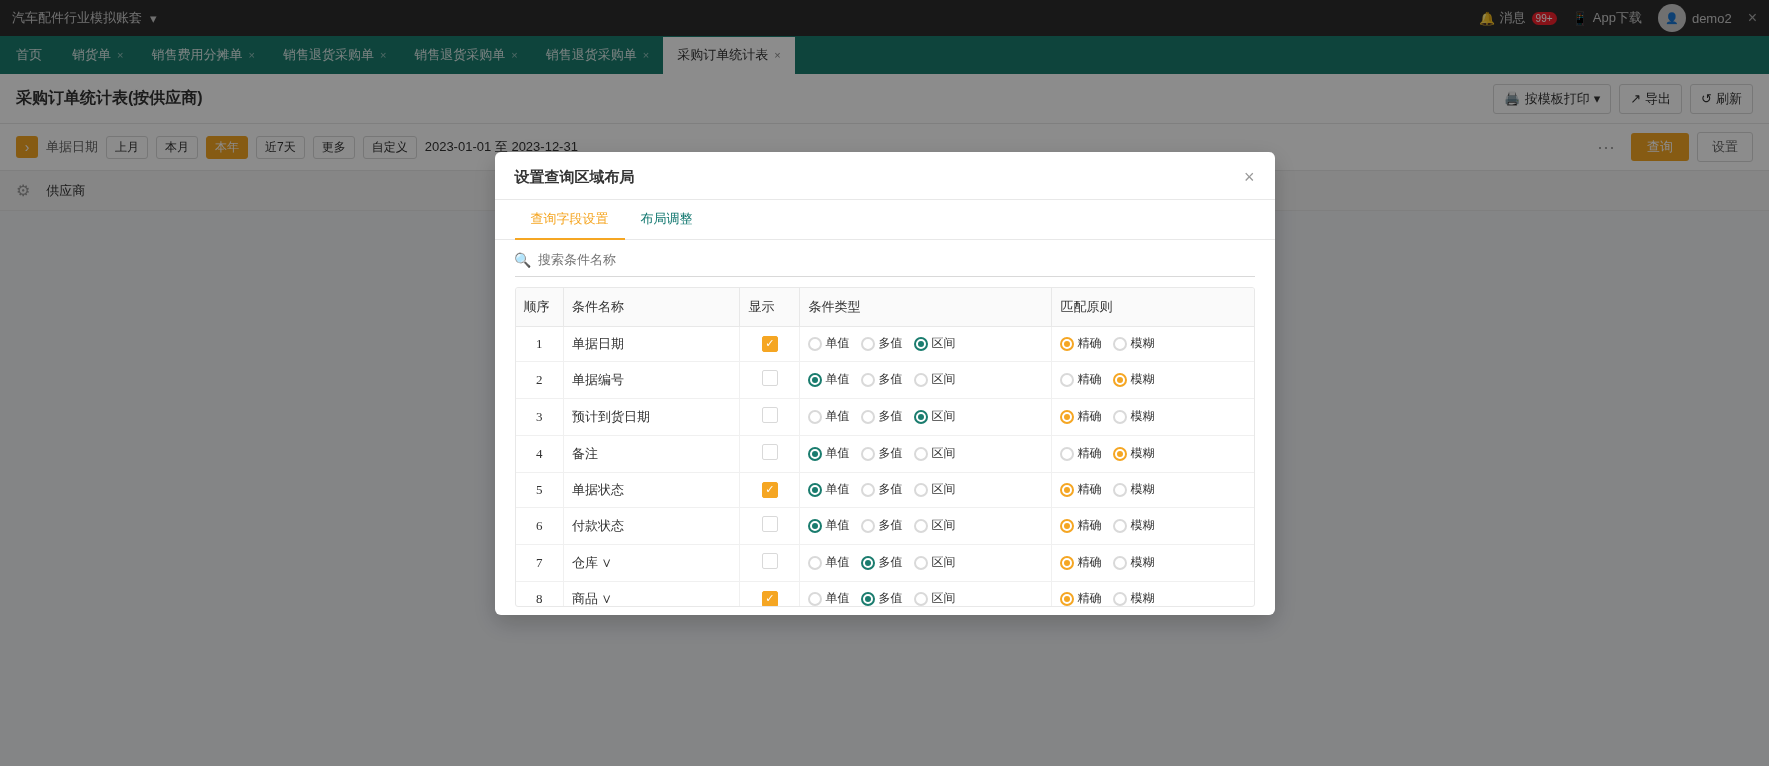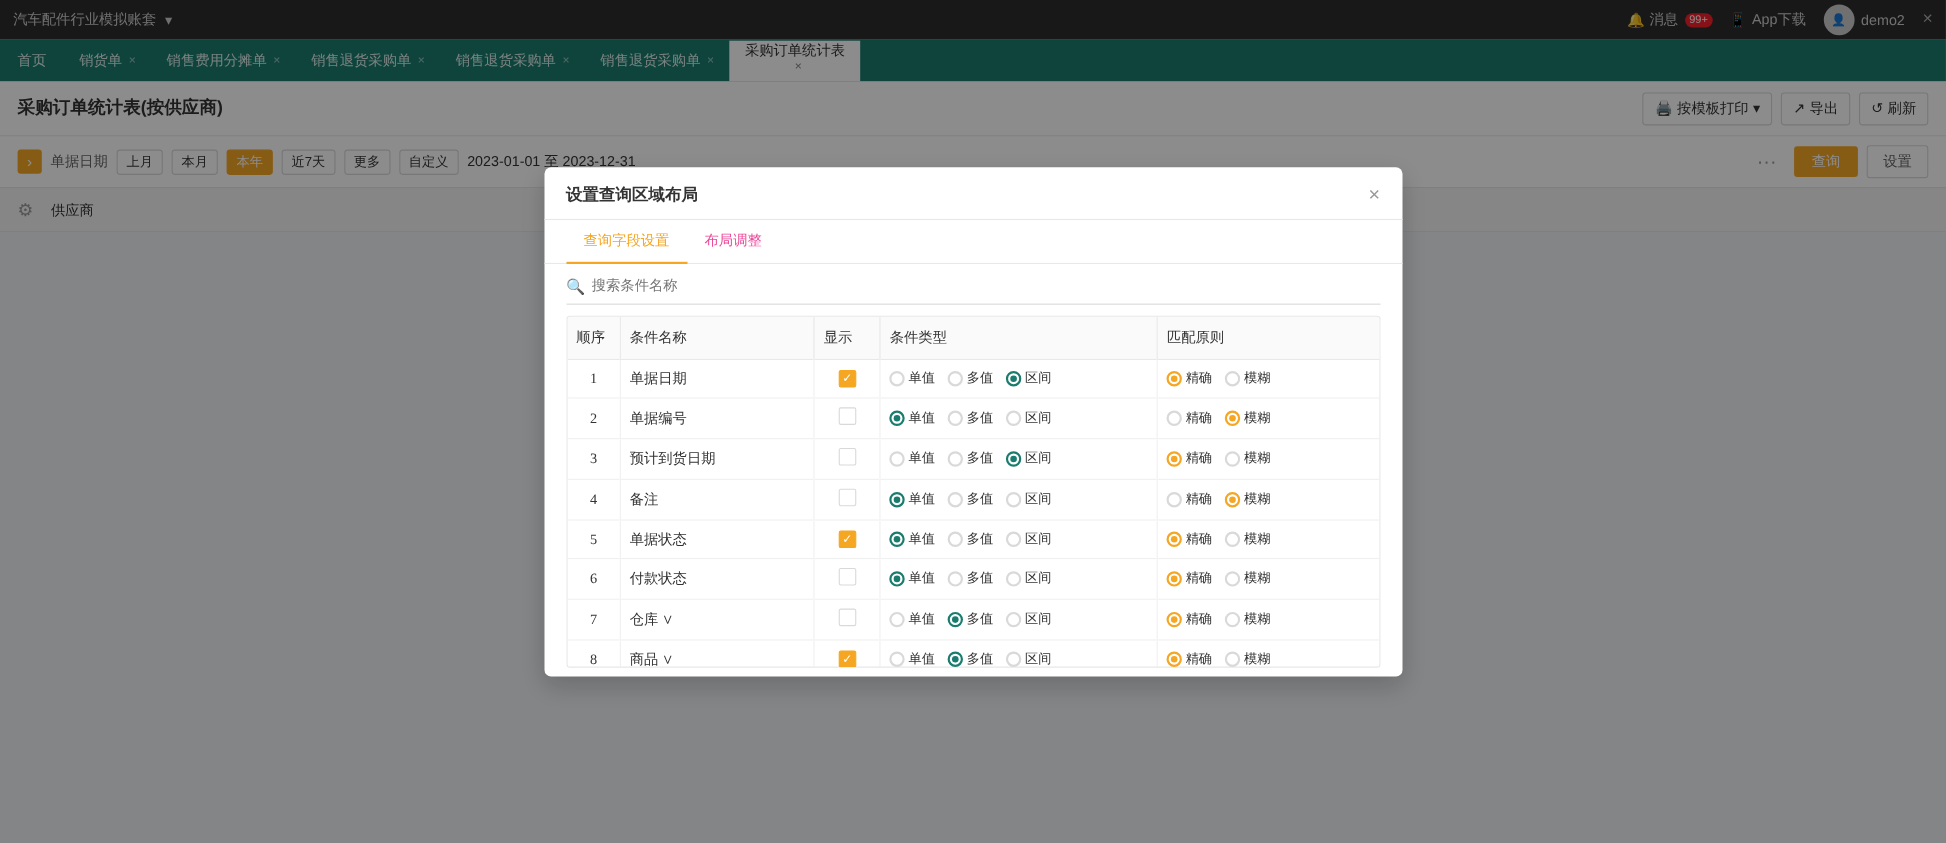--- a/index.html
+++ b/index.html
@@ -48,21 +48,20 @@
       align-items: center;
       padding: 0 14px;
       font-size: 13px;
       cursor: pointer;
       white-space: nowrap;
       color: rgba(255,255,255,0.85);
     }
     .tab-item.active {
       background: #fff;
       color: #333;
-      flex-direction: column;
     }
     .tab-item .close-x {
       margin-left: 6px;
       font-size: 11px;
       opacity: 0.6;
     }
     .tab-home { padding: 0 16px; }
 
     
     .page-header {
@@ -200,21 +199,21 @@
     }
     .dialog-tabs {
       display: flex;
       padding: 0 20px;
       border-bottom: 1px solid #e8e8e8;
       gap: 0;
     }
     .dialog-tab {
       padding: 10px 16px;
       font-size: 13px;
-      color: #ec4899;
+      color: #0f766e;
       cursor: pointer;
       border-bottom: 2px solid transparent;
       margin-bottom: -1px;
     }
     .dialog-tab.active {
       color: #f5a623;
       border-bottom-color: #f5a623;
     }
     .dialog-body {
       flex: 1;

